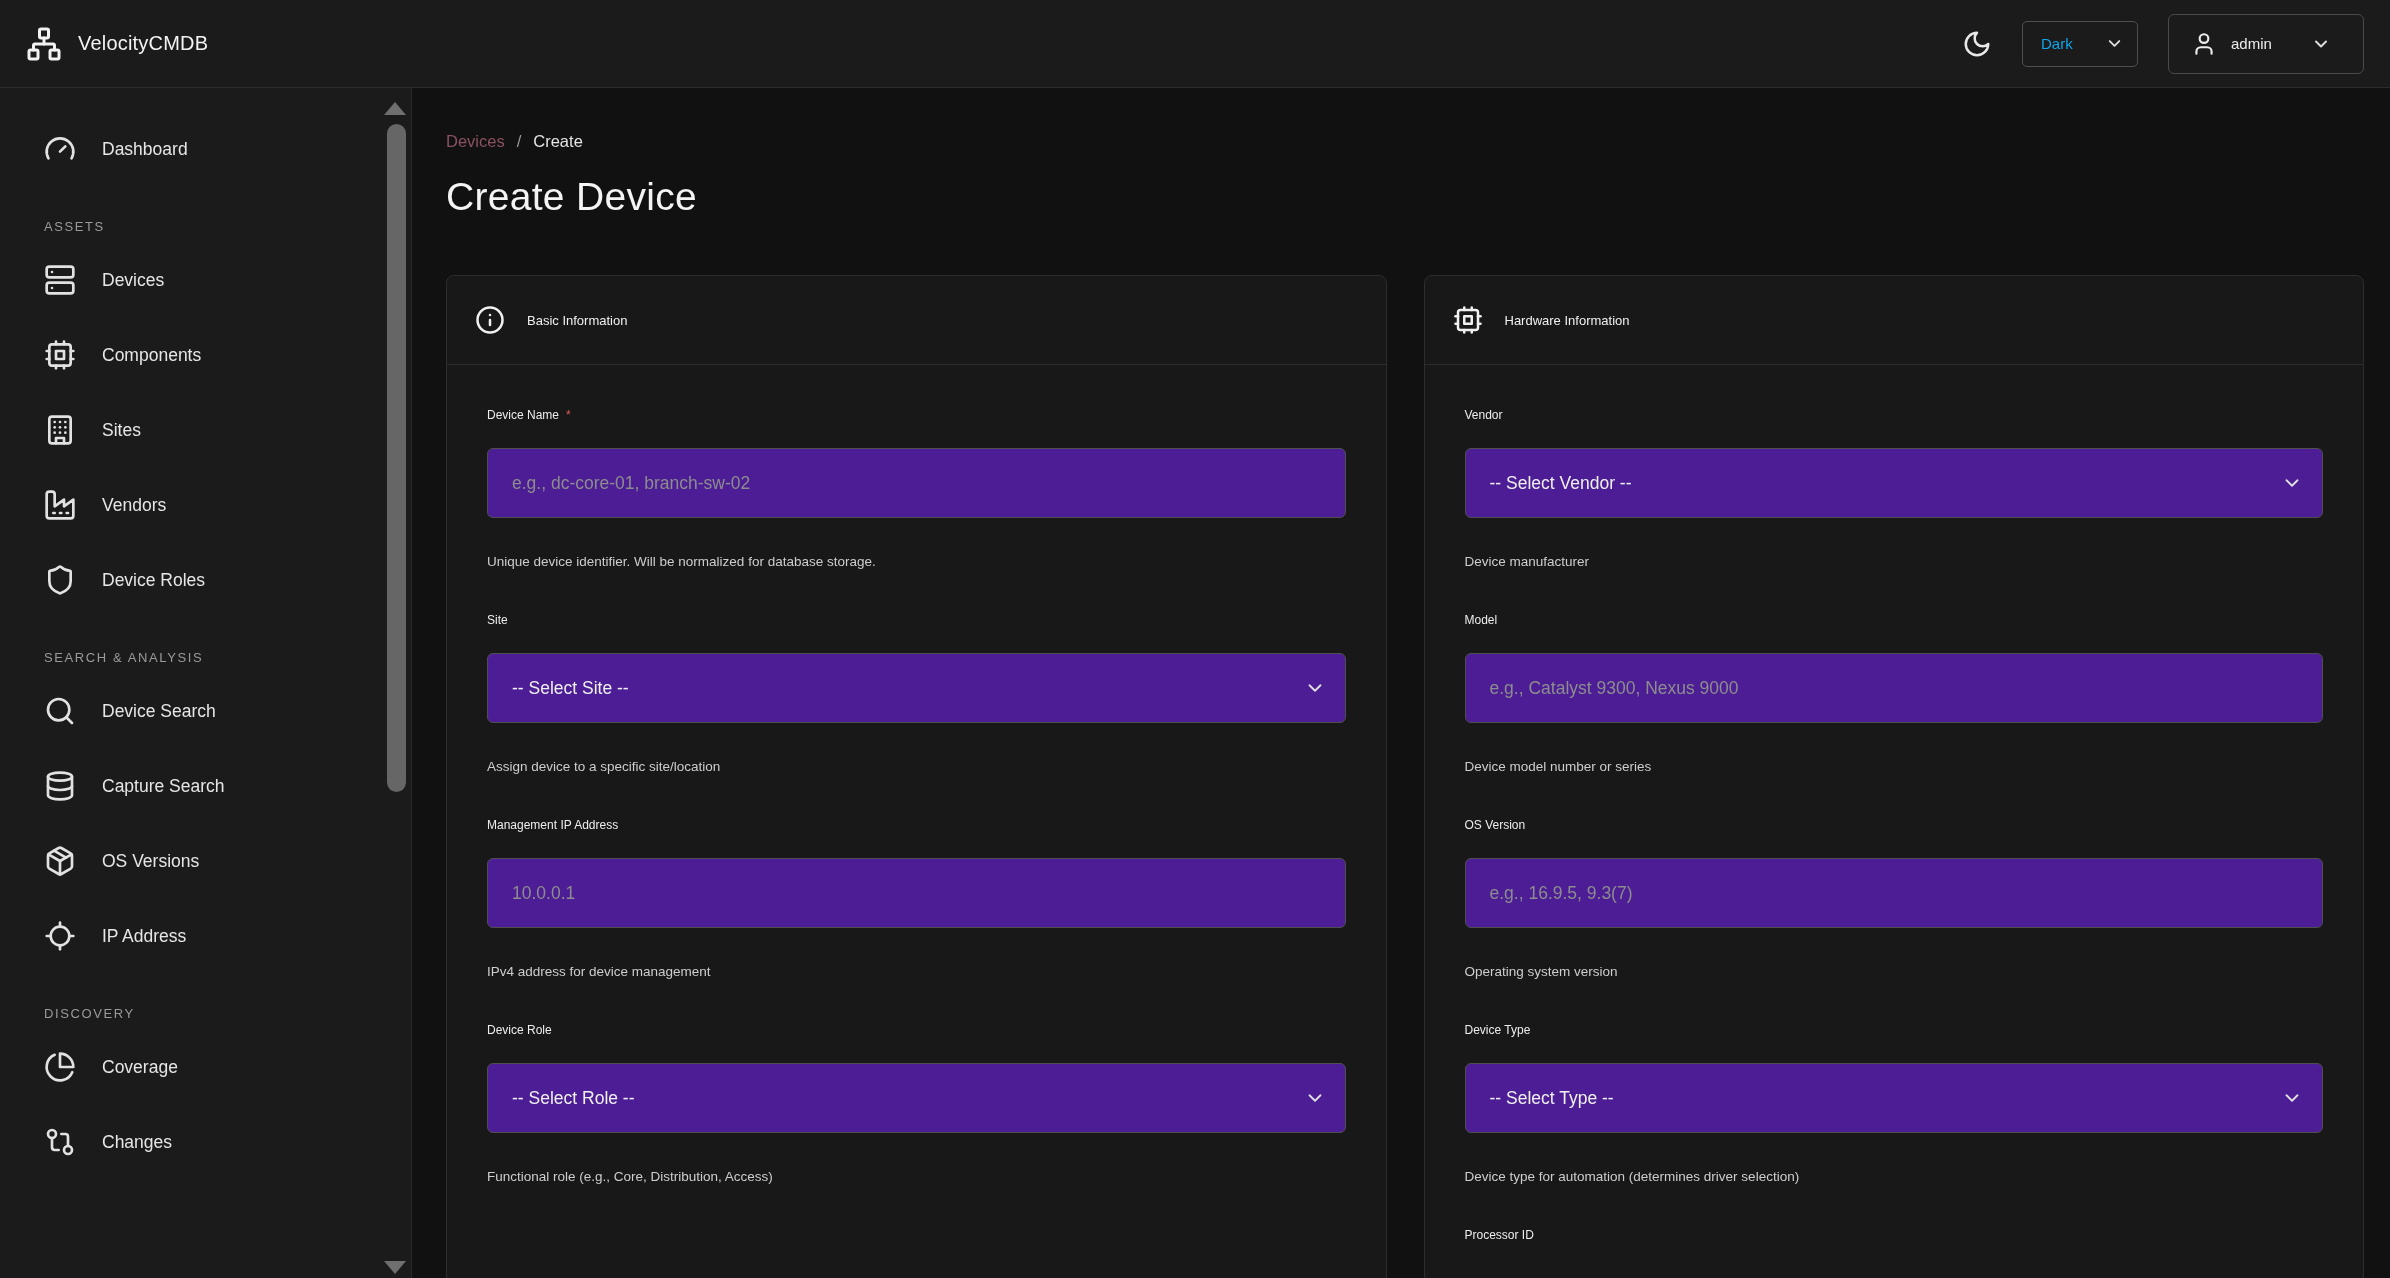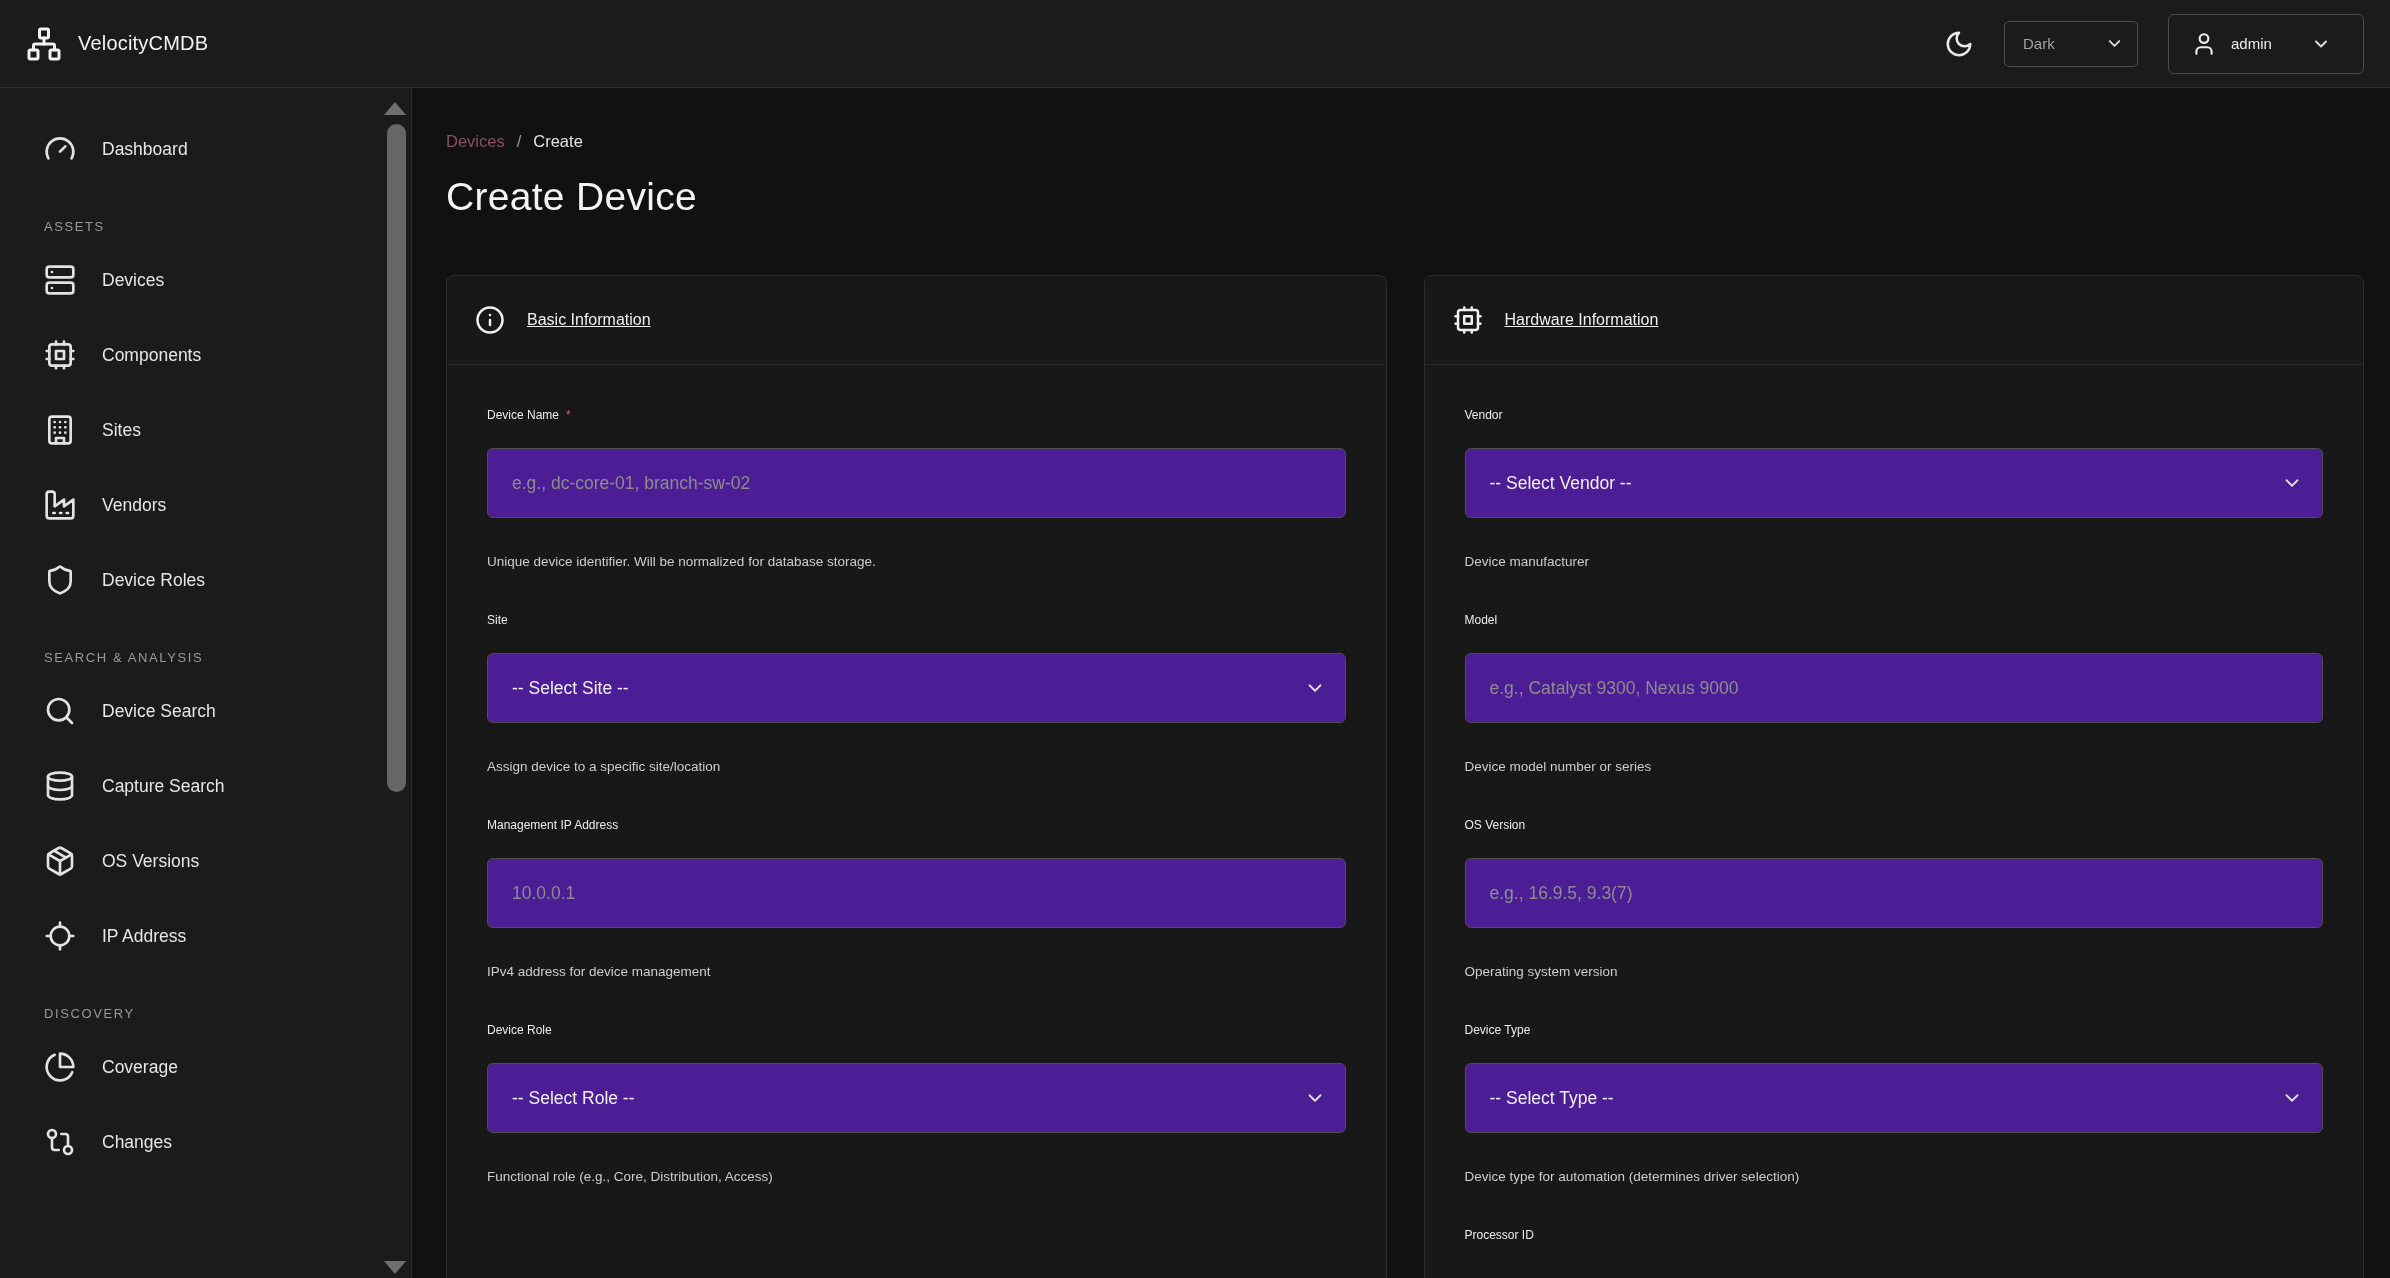--- a/index.html
+++ b/index.html
@@ -9,22 +9,22 @@
   
   .topbar { height:88px; background:#1b1b1b; border-bottom:1px solid #2c2c2c;
             display:flex; align-items:center; padding:0 26px; }
   .brand { display:flex; align-items:center; gap:16px; color:#f2f2f2; cursor:pointer;justify-content:space-between; }
   .brand svg { width:36px; height:36px; display:block; }
   .brand-title { font-size:20px; font-weight:500; letter-spacing:.2px; }
   .topbar-right { margin-left:auto; display:flex; align-items:center; gap:30px; }
   .icon-btn { color:#e8e8e8; display:flex; cursor:pointer; }
   .icon-btn svg { width:30px; height:30px; }
   .theme-select { display:flex; align-items:center; justify-content:space-between;
-                  width:134px; height:46px; border:1px solid #4f4f4f; border-radius:5px;
-                  padding:0 13px 0 18px; color:#a3a3a3; font-size:15px; background:#1b1b1b; cursor:pointer; }
+                  width:116px; height:46px; border:1px solid #4f4f4f; border-radius:5px;
+                  padding:0 13px 0 18px; color:#0ea5e9; font-size:15px; background:#1b1b1b; cursor:pointer; }
   .theme-select svg { width:19px; height:19px; color:#dcdcdc; }
   .user-menu { display:flex; align-items:center; gap:14px; width:196px; height:60px;
                border:1px solid #4a4a4a; border-radius:6px; padding:0 32px 0 22px;
                color:#ececec; font-size:15px; background:#1b1b1b; cursor:pointer; }
   .user-menu .u-icon { width:26px; height:26px; }
   .user-menu .chev { width:20px; height:20px; margin-left:auto; color:#dcdcdc; }
 
   
   .layout { display:flex; height:1190px; }
 
@@ -53,21 +53,21 @@
   .crumb-link { color:#8a5262; cursor:pointer; }
   .crumb-sep { color:#9a9a9a; }
   .crumb-current { color:#e4e4e4; }
   .page-title { margin-top:24px; font-size:39px; font-weight:400; color:#f4f4f4; letter-spacing:.3px; }
 
   .cards { margin-top:56px; display:grid; grid-template-columns:1fr 1fr; gap:37px; }
   .card { background:#181818; border:1px solid #2d2d2d; border-radius:8px; }
   .card-header { display:flex; align-items:center; gap:22px; padding:29px 28px;
                  border-bottom:1px solid #2d2d2d; color:#f0f0f0; }
   .card-header svg { width:30px; height:30px; }
-  .card-title { font-size:16px;text-decoration:underline; }
+  .card-title { font-size:13px; }
   .card-body { padding:43px 40px 40px; }
 
   .field { margin-bottom:44px; }
   .field-label { display:block; font-size:12px; color:#ededed; margin-bottom:26px; }
   .req { color:#e05e54; margin-left:7px; }
   .control { width:100%; height:70px; border:1px solid #4f4f4f; border-radius:6px; background:#4c1d95; }
   input.control { padding:0 24px; font-size:17.5px; color:#f0f0f0; outline:none; font-family:inherit; }
   input.control::placeholder { color:#8d8d8d; }
   .select { display:flex; align-items:center; justify-content:space-between;
             padding:0 19px 0 24px; cursor:pointer; }

